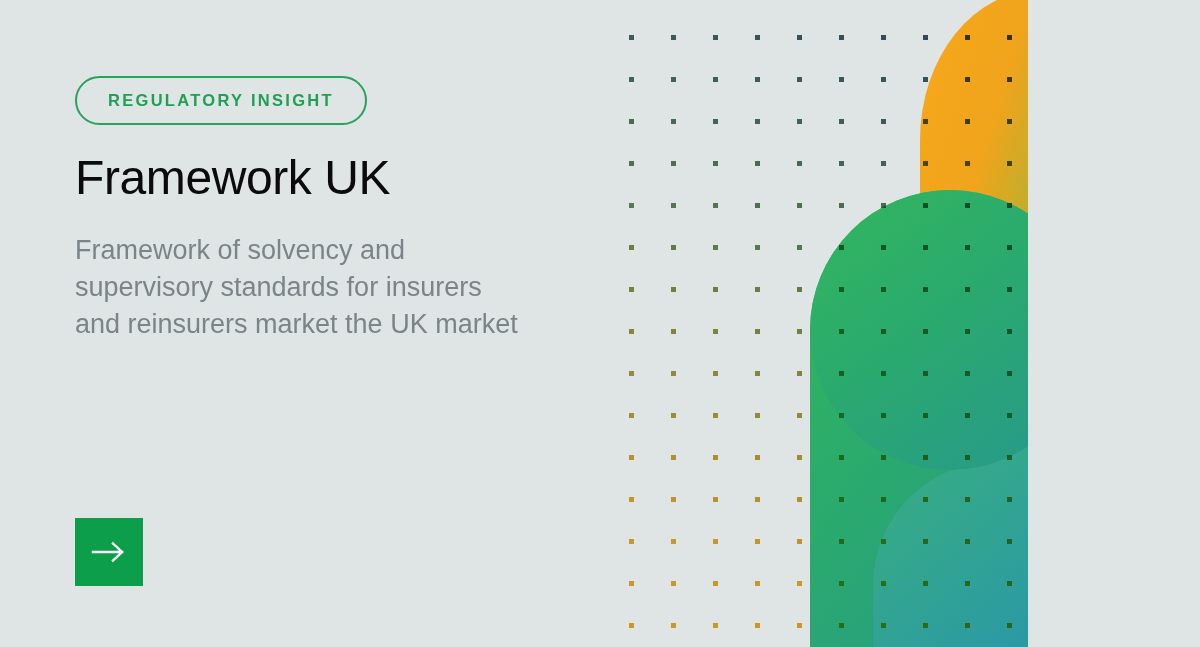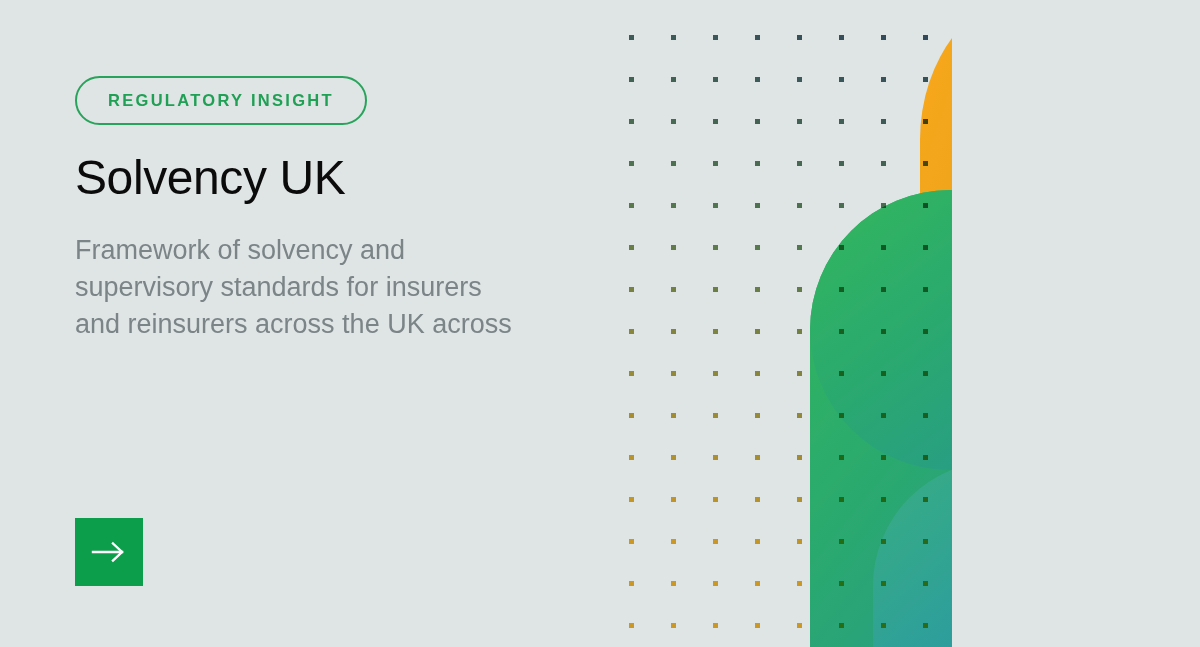--- a/index.html
+++ b/index.html
@@ -5,21 +5,21 @@
 <style>
   * { margin:0; padding:0; box-sizing:border-box; }
   html, body {
     width:1200px; height:647px;
     font-family:"Liberation Sans", sans-serif;
     background:#dfe4e4;
     overflow:hidden;
   }
   #banner {
     position:relative;
-    width:952px; height:647px;
+    width:1028px; height:647px;
     background:#dfe4e4;
     overflow:hidden;
   }
 
   
   #artwork {
     position:absolute;
     top:0; left:600px;
     width:600px; height:647px;
     overflow:hidden;
@@ -402,26 +402,26 @@
       <span class="dot" style="left: 533px; top: 623px; background: rgb(202, 155, 33); opacity: 0.92; mix-blend-mode: multiply;"></span>
       <span class="dot" style="left: 575px; top: 623px; background: rgb(195, 153, 35); opacity: 0.92; mix-blend-mode: multiply;"></span>
     </div>
 
   <div id="content">
 
     <div id="badge">
       <span>REGULATORY INSIGHT</span>
     </div>
 
-    <h1 id="title">Solvency UK</h1>
+    <h1 id="title">Framework UK</h1>
 
     <div id="subtitle">
       <span class="ln">Framework of solvency and</span>
       <span class="ln">supervisory standards for insurers</span>
-      <span class="ln">and reinsurers across the UK across</span>
+      <span class="ln">and reinsurers market the UK market</span>
     </div>
 
     <a id="cta" href="#">
       <span id="cta-square">
         <svg width="40" height="24" viewBox="0 0 40 24" aria-hidden="true">
           <line x1="4" y1="12" x2="33" y2="12" stroke="#ffffff" stroke-width="2.4" stroke-linecap="square"></line>
           <polyline points="24,3.5 33,12 24,20.5" fill="none" stroke="#ffffff" stroke-width="2.4" stroke-linecap="square" stroke-linejoin="miter"></polyline>
         </svg>
       </span>
     </a>

